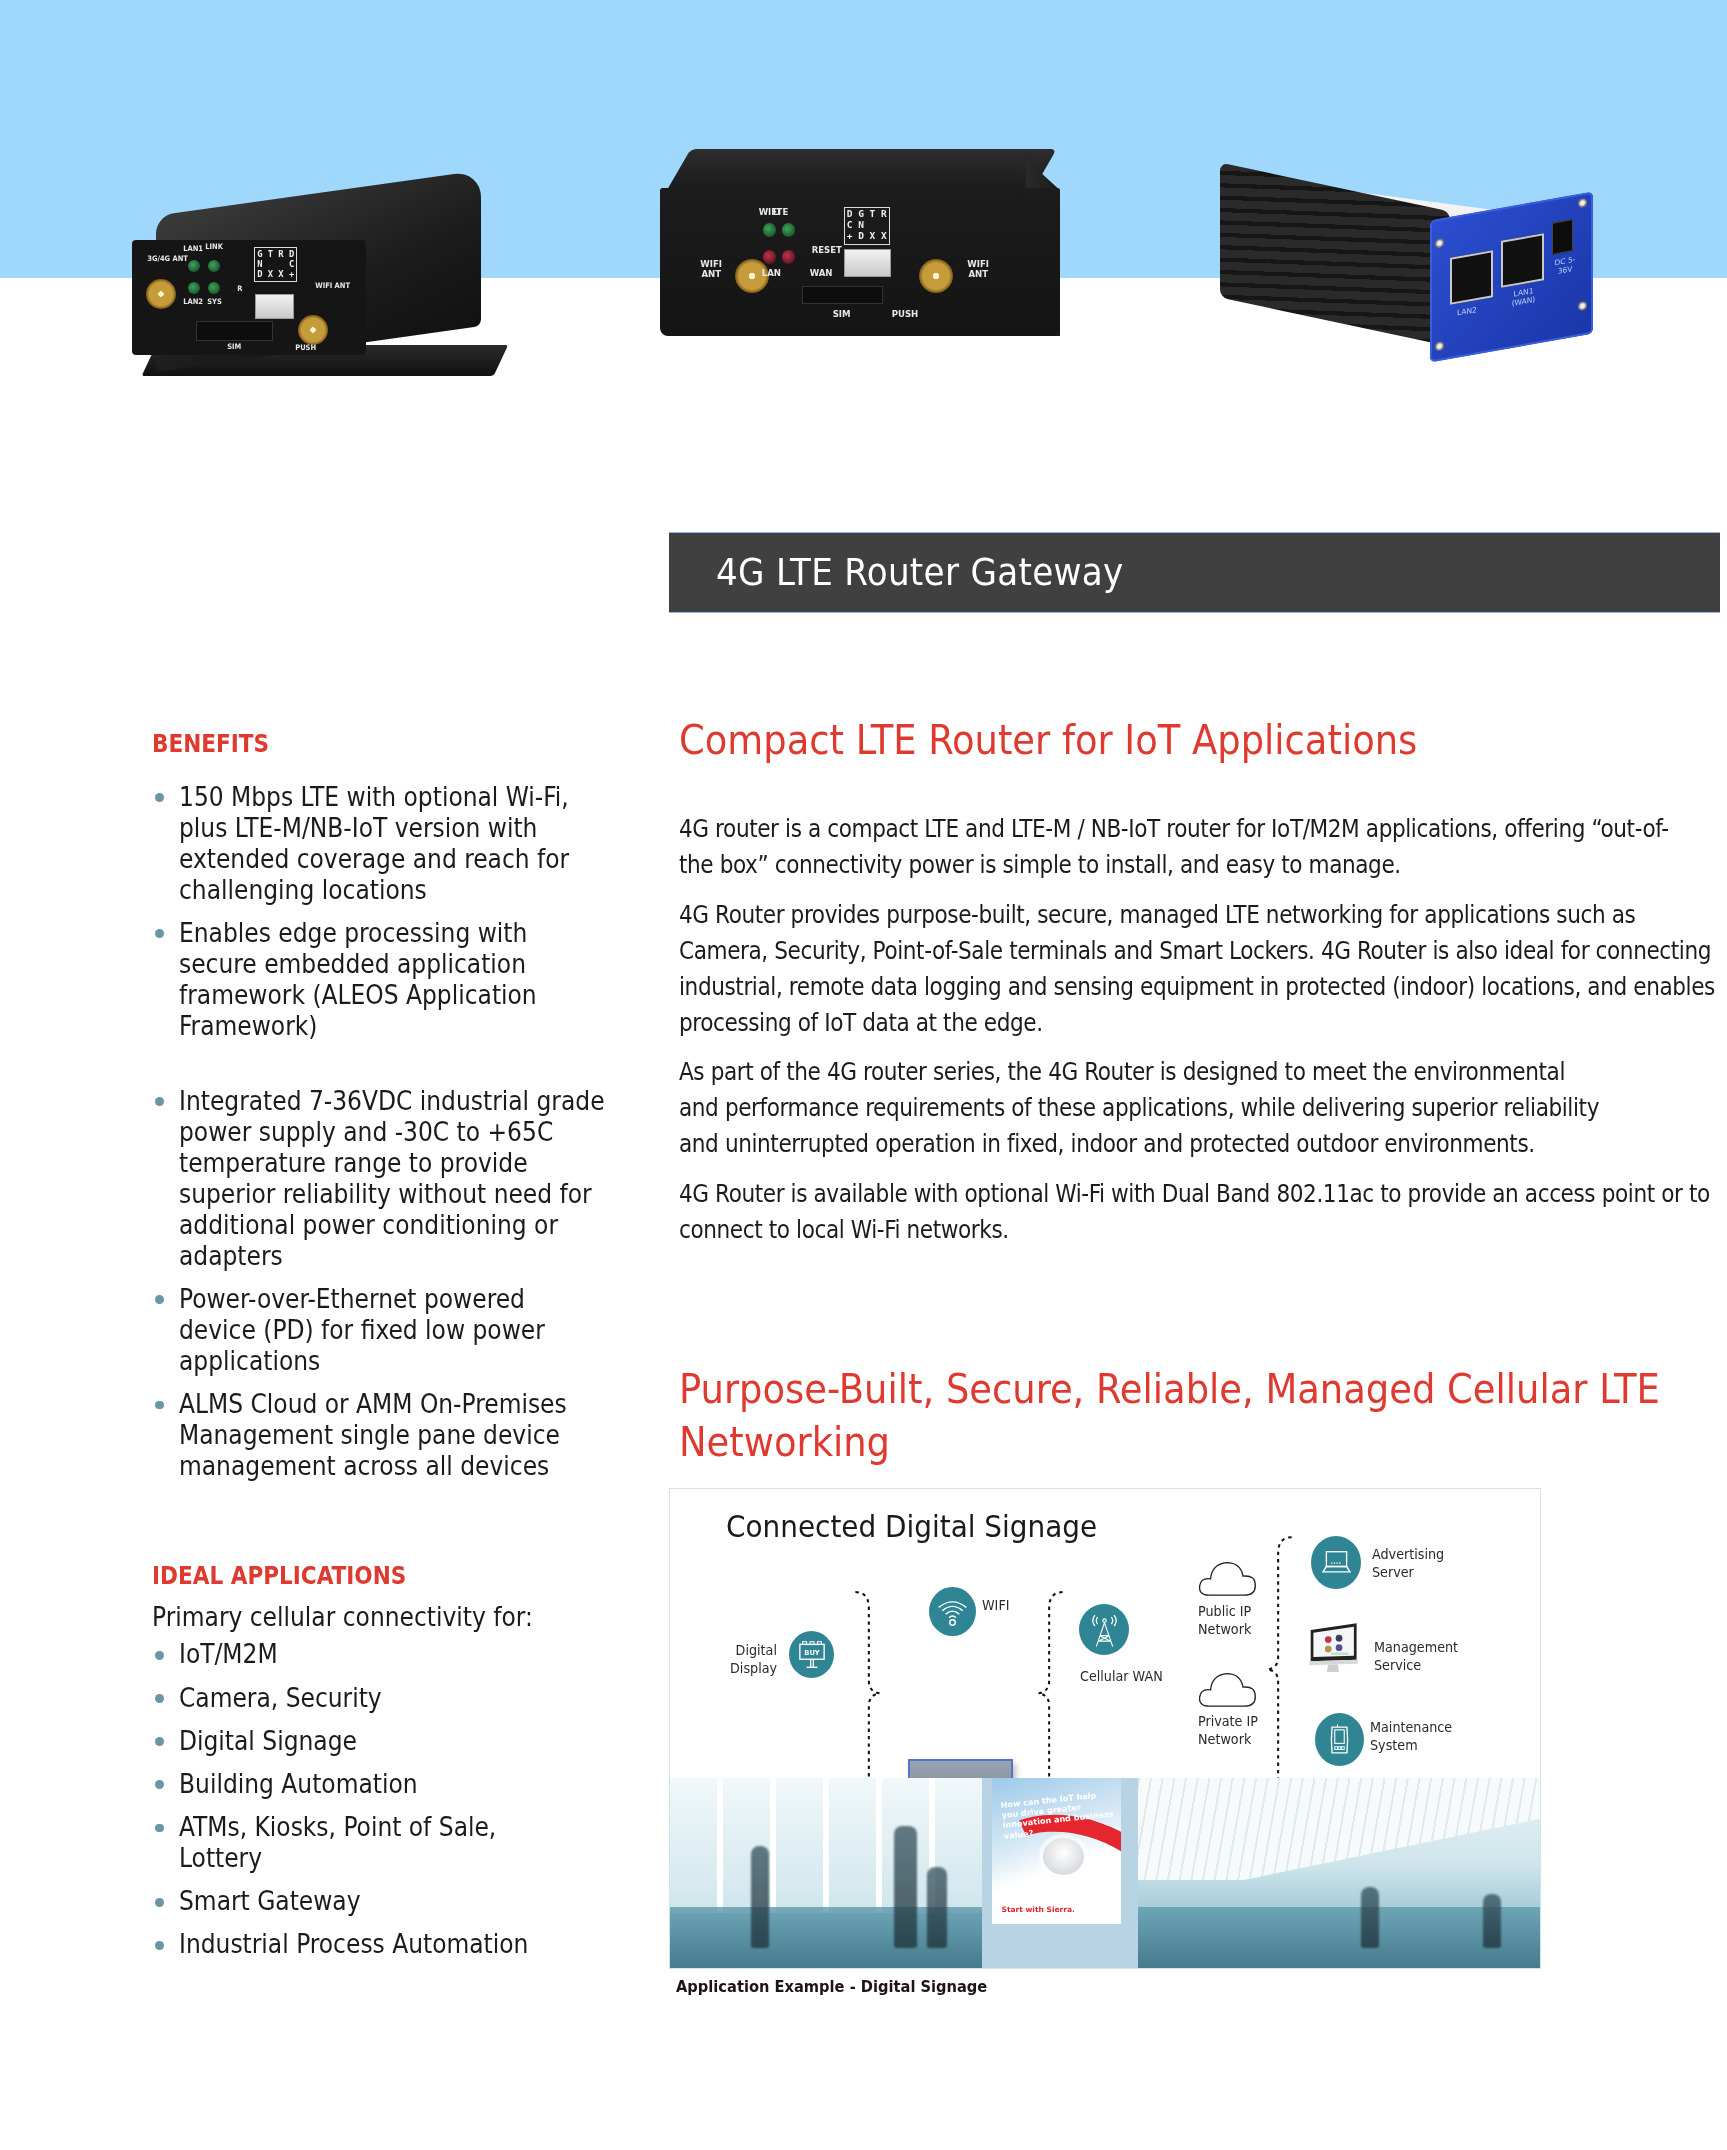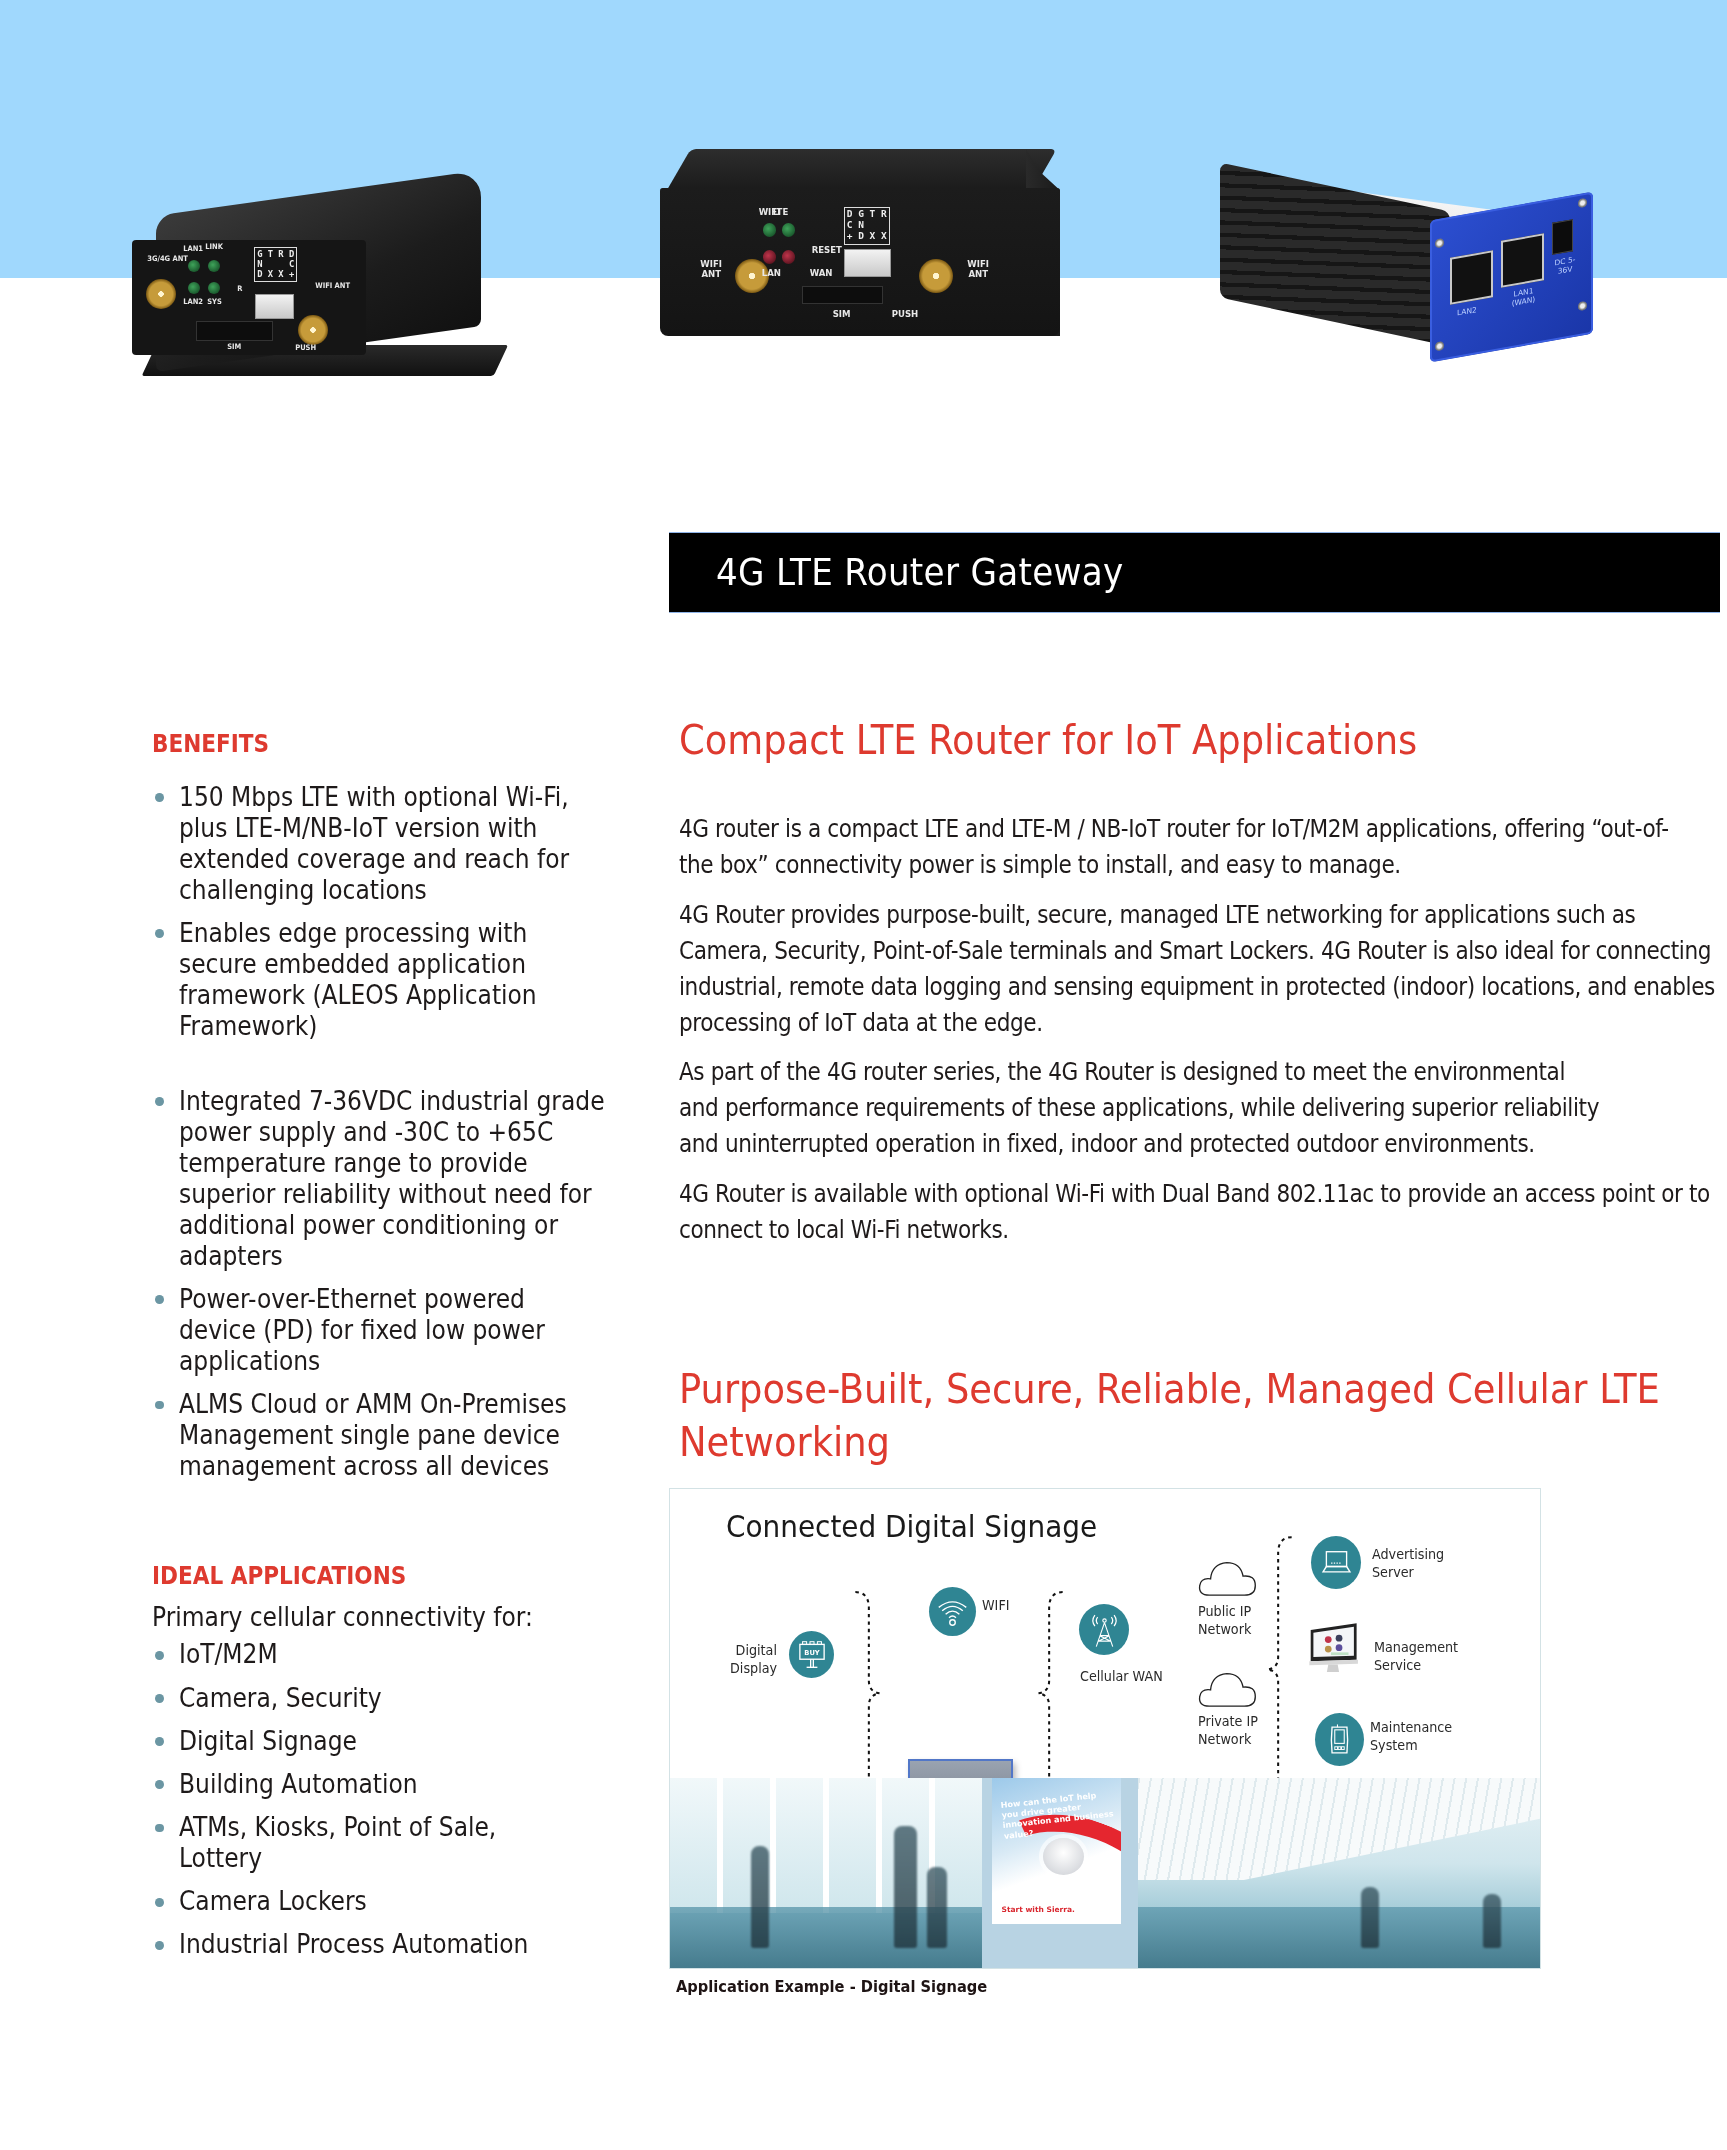--- a/index.html
+++ b/index.html
@@ -39,21 +39,21 @@
   #dev3 .topplate { position:absolute; left: 41px; top: 6.8px; width: 352px; height: 61px; background: linear-gradient(#f4f4f4,#dcdcdc); transform: skewX(-30deg) rotate(7deg); transform-origin: left; border-radius: 2.7px; }
   #dev3 .body { position:absolute; left: 13.5px; top: 13.5px; width: 230px; height: 135px; background: repeating-linear-gradient(170deg,#2a2a2a 0 8.1px,#161616 8.1px 12.2px); border-radius: 8.1px; transform: skewY(12deg); }
   #dev3 .front { position:absolute; left: 224px; top: 33px; width: 163px; height: 142px; background: linear-gradient(135deg,#2c4fd1,#1a36a8); border-radius: 5.4px; transform: skewY(-10deg); box-shadow: inset 0 0 0 2px #3a5ee0; }
   .rj45 { position:absolute; width: 39px; height: 43px; background: #111; border: 2.7px solid #c8c8c8; }
   .blbl { position:absolute; color: #bcd0ff; font-size: 7.5px; text-align: center; line-height: 1.25; }
   .screw { position:absolute; width: 8.8px; height: 8.8px; border-radius: 50%; background: radial-gradient(circle,#eee 0 30%,#777 60%); }
 
   
   .banner {
     position: absolute; left: 669px; top: 532px; width: 1051px; height: 81px;
-    background: #000000; border-top: 1.4px solid #8fb4e8; border-bottom: 1.4px solid #8fb4e8;
+    background: #404040; border-top: 1.4px solid #8fb4e8; border-bottom: 1.4px solid #8fb4e8;
     box-sizing: border-box;
   }
   .banner-title {
     position: absolute; left: 47px; top: 17.6px; color: #ffffff;
     font-family: "DejaVu Sans Condensed", "DejaVu Sans", sans-serif; font-size: 38px; line-height: 43px; letter-spacing: 0.3px;
   }
 
   
   .left { position: absolute; left: 152px; top: 730px; width: 474px; }
   .sec-head { color: #de3a2f; font-family: "DejaVu Sans Condensed","DejaVu Sans",sans-serif; font-size: 24px; line-height: 28.5px; margin: 0; }
@@ -198,21 +198,21 @@
   </ul>
 
   <h3 class="sec-head" style="margin-top:80px;">IDEAL APPLICATIONS</h3>
   <div class="intro">Primary cellular connectivity for:</div>
   <ul class="bul apps">
     <li>IoT/M2M</li>
     <li>Camera, Security</li>
     <li>Digital Signage</li>
     <li>Building Automation</li>
     <li style="width:379px;">ATMs, Kiosks, Point of Sale, Lottery</li>
-    <li>Camera Lockers</li>
+    <li>Smart Gateway</li>
     <li>Industrial Process Automation</li>
   </ul>
 </div>
 
 <div class="right" style="top:717px;">
   <h2 class="h1">Compact LTE Router for IoT Applications</h2>
   <div style="height:47px;"></div>
   <p class="para" style="width:1016px;">4G router is a compact LTE and LTE-M / NB-IoT router for IoT/M2M applications, offering “out-of-the box” connectivity power is simple to install, and easy to manage.</p>
   <p class="para">4G Router provides purpose-built, secure, managed LTE networking for applications such as Camera, Security, Point-of-Sale terminals and Smart Lockers. 4G Router is also ideal for connecting industrial, remote data logging and sensing equipment in protected (indoor) locations, and enables processing of IoT data at the edge.</p>
   <p class="para" style="width:921px;">As part of the 4G router series, the 4G Router is designed to meet the environmental and performance requirements of these applications, while delivering superior reliability and uninterrupted operation in fixed, indoor and protected outdoor environments.</p>

